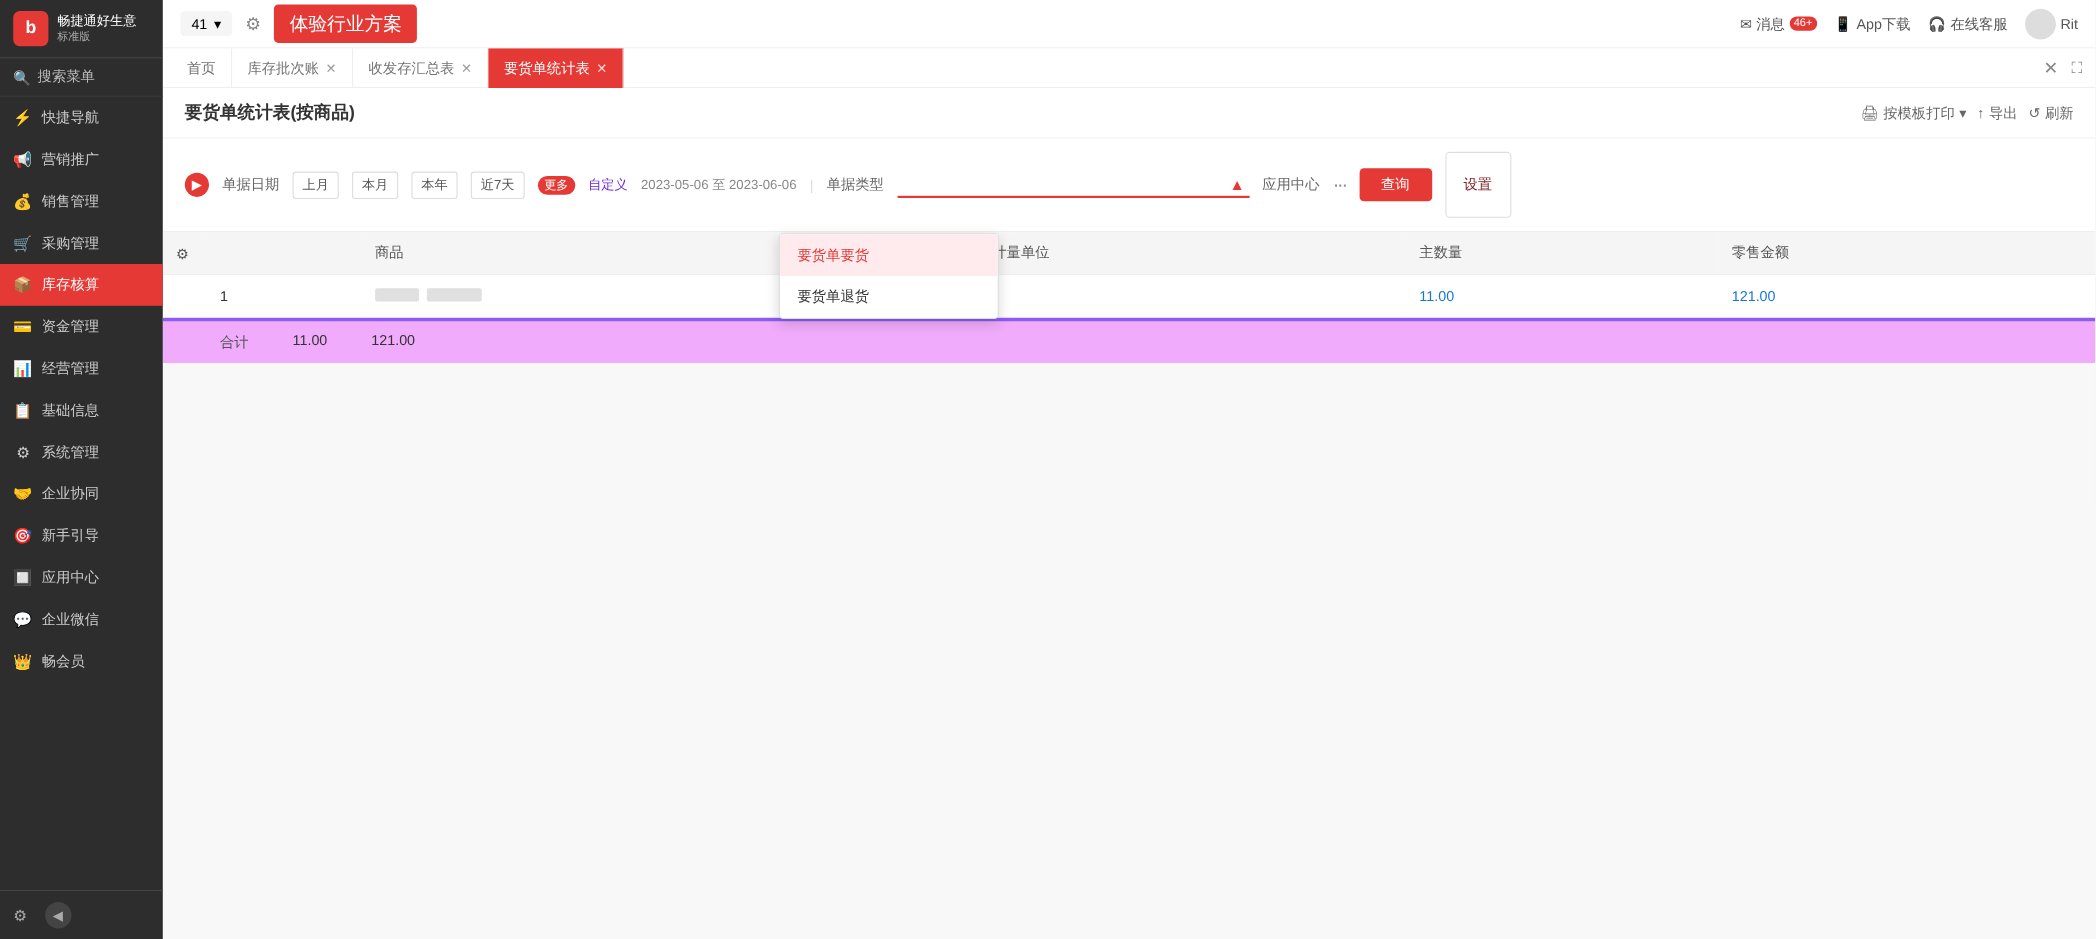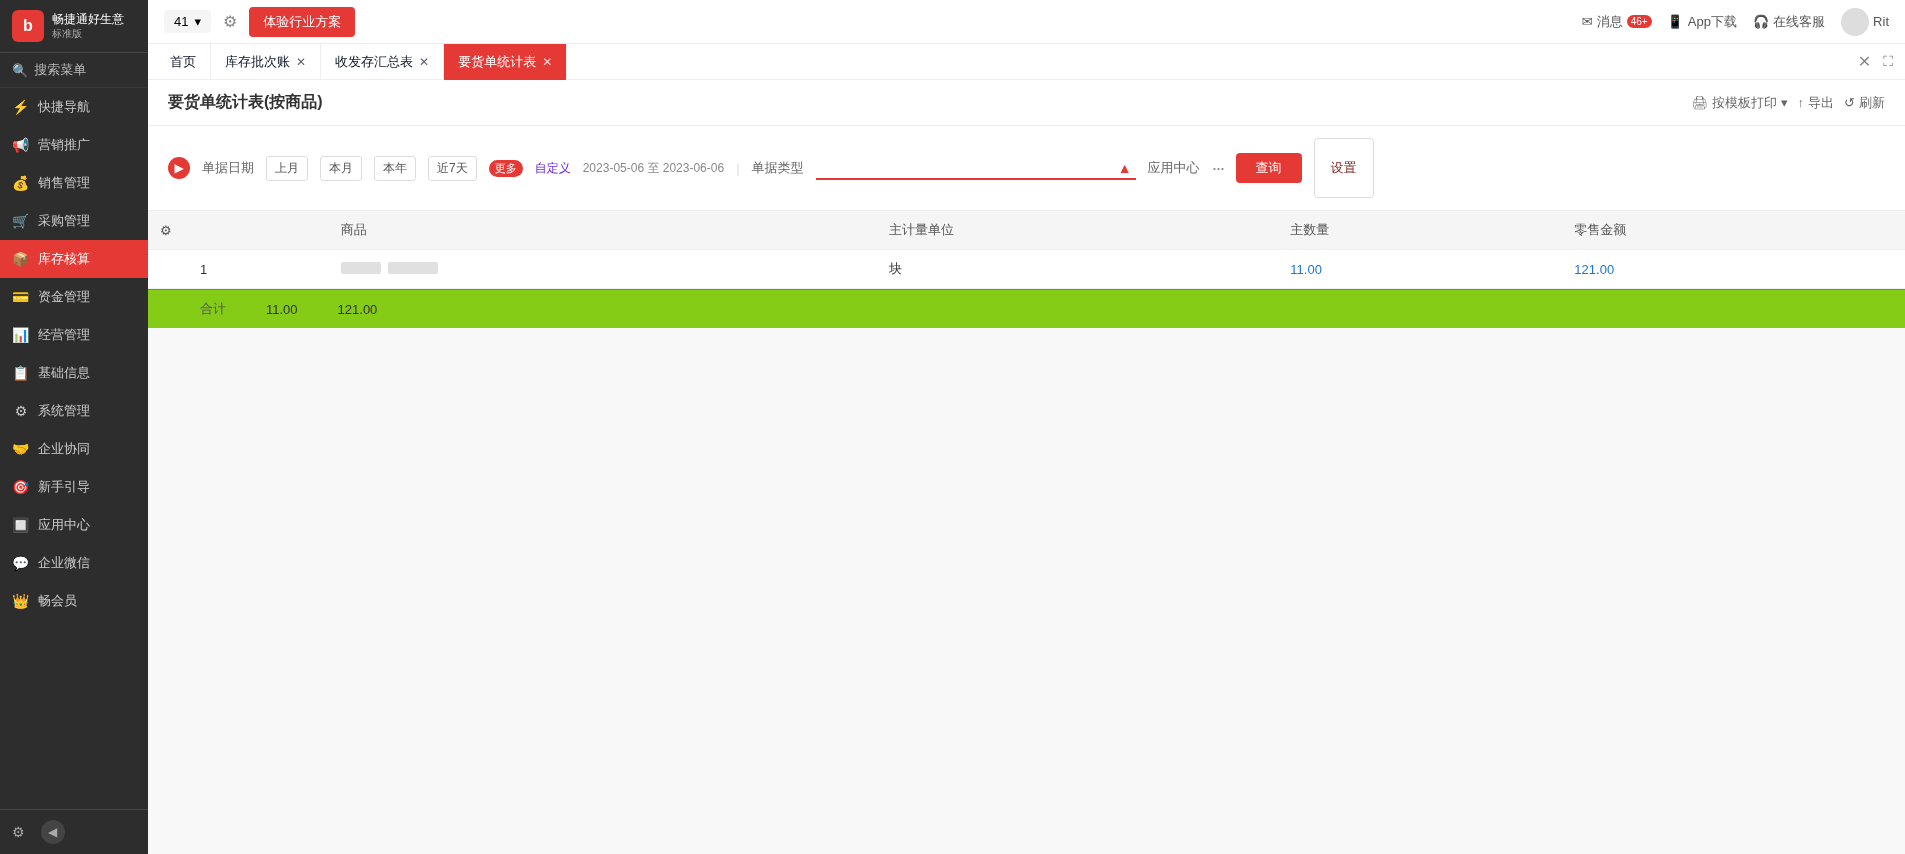--- a/index.html
+++ b/index.html
@@ -110,21 +110,21 @@
       justify-content: center;
     }
     .header-gear { color: #888; cursor: pointer; font-size: 16px; }
     .industry-btn {
       background: #e53935;
       color: white;
       border: none;
       padding: 6px 14px;
       border-radius: 4px;
       cursor: pointer;
-      font-size: 13px;
+      font-size: 17px;
     }
     .header-right {
       display: flex;
       align-items: center;
       gap: 16px;
     }
     .header-right-item {
       display: flex;
       align-items: center;
       gap: 4px;
@@ -159,21 +159,21 @@
       flex-shrink: 0;
       gap: 0;
     }
     .tab-item {
       display: flex;
       align-items: center;
       gap: 6px;
       padding: 0 14px;
       height: 36px;
       cursor: pointer;
-      color: #0f172a;
+      color: #737373;
       border-right: 1px solid #eee;
       font-size: 13px;
       white-space: nowrap;
     }
     .tab-item.active {
       background: #e53935;
       color: white;
       border-radius: 0;
     }
     .tab-item .tab-close { font-size: 12px; color: inherit; opacity: 0.7; }
@@ -335,25 +335,25 @@
     .link-value { color: #1976d2; cursor: pointer; text-decoration: none; }
     .placeholder-bar {
       display: inline-block;
       height: 12px;
       background: #e0e0e0;
       border-radius: 2px;
     }
 
     
     .table-footer {
-      background: #84cc16;
-      border-top: 1px solid #8b5cf6;
+      background: #f0abfc;
+      border-top: 3px solid #8b5cf6;
       padding: 10px 12px;
       display: flex;
-      align-items: center;
+      align-items: flex-start;
       gap: 40px;
     }
     .footer-label { font-size: 13px; color: #555; padding-left: 40px; }
     .footer-value { font-size: 13px; color: #333; font-weight: 500; }
   </style>
 </head>
 <body>
 
 <nav class="sidebar">
   <div class="sidebar-logo">
@@ -528,20 +528,28 @@
         <input type="text" class="filter-select-input" style="">
         <span class="filter-select-arrow">▲</span>
       </div>
 
       <span class="filter-warehouse-label">应用中心</span>
       <span class="filter-more">···</span>
 
       <button class="query-btn">查询</button>
       <button class="settings-btn">设置</button>
 
+      <div class="dropdown-menu">
+        <div class="dropdown-item active">
+          <span>要货单要货</span>
+        </div>
+        <div class="dropdown-item">
+          <span>要货单退货</span>
+        </div>
+      </div>
     </div>
 
     <div class="table-container">
       <table class="data-table">
         <thead>
           <tr>
             <th class="col-settings">
               <span>⚙</span>
             </th>
             <th></th>

